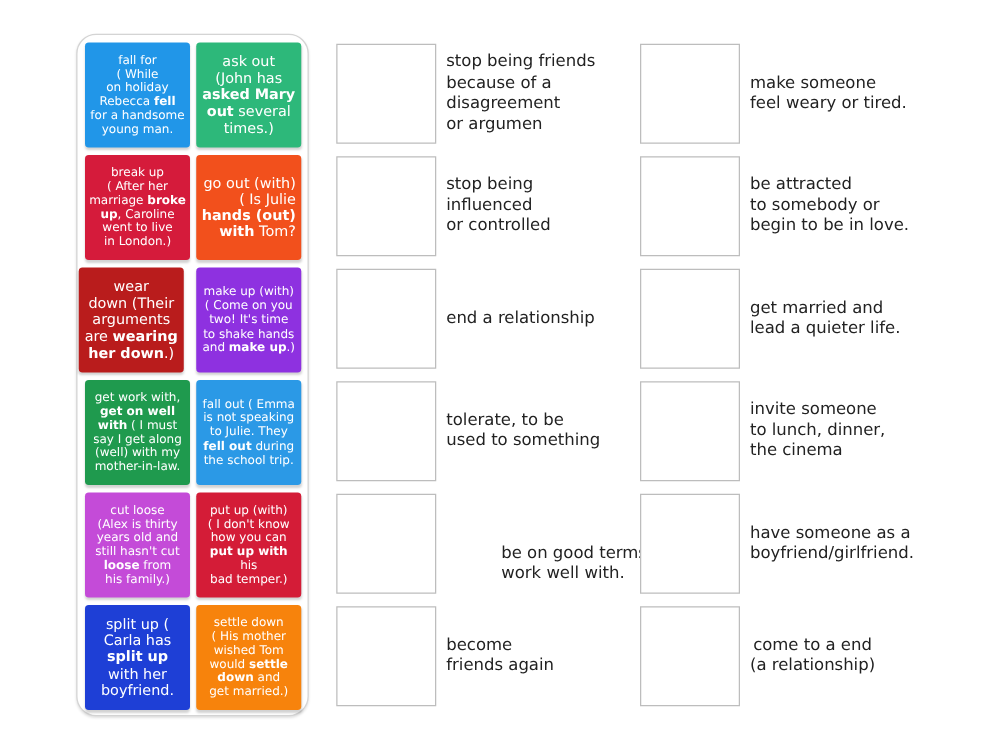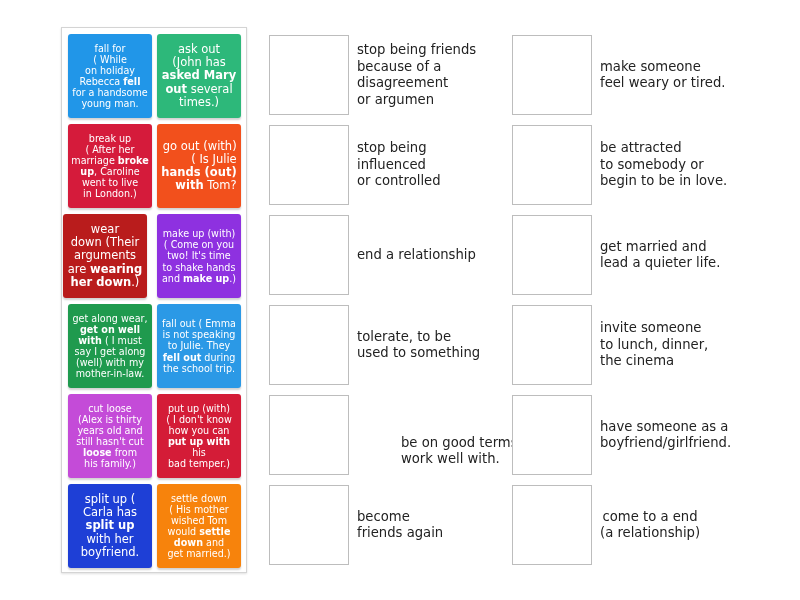--- a/index.html
+++ b/index.html
@@ -1,21 +1,21 @@
 <!DOCTYPE html>
 <html><head>
   <meta charset="utf-8">
   <style>
     * { box-sizing: border-box; margin: 0; padding: 0; }
     html, body { width: 800px; height: 600px; background: #ffffff; overflow: hidden; }
     body { position: relative; font-family: "Liberation Sans", "DejaVu Sans", sans-serif; }
 
     .tray {
       position: absolute; left: 61px; top: 27px; width: 186px; height: 546px;
-      border: 1px solid #d4d4d4; border-radius: 0; background: #ffffff;
+      border: 1px solid #d4d4d4; border-radius: 16px; background: #ffffff;
       box-shadow: 0 1px 2px rgba(0,0,0,0.12);
     }
     .card {
       position: absolute; width: 84px; height: 84px; border-radius: 3px;
       color: #ffffff; display: flex; align-items: center; justify-content: center;
       text-align: center; font-family: "DejaVu Sans", sans-serif;
       box-shadow: 0 2px 2px rgba(0,0,0,0.18); cursor: grab; overflow: hidden;
       padding: 2px 3px; line-height: 1.15;
     }
     .card span.txt { display: block; white-space: pre-line; }
@@ -74,21 +74,21 @@
 her down</b><span>.)</span></span>
     </div>
     <div class="card fs-s" style="left: 95px; top: 186px; background: rgb(142, 49, 224);">
       <span class="txt"><span>make up (with)
 ( Come on you
 two! It's time
 to shake hands
 and </span><b>make up</b><span>.)</span></span>
     </div>
     <div class="card fs-s" style="left: 6px; top: 276px; background: rgb(31, 154, 78);">
-      <span class="txt"><span>get along wear,
+      <span class="txt"><span>get work with,
 </span><b>get on well
 with</b><span> ( I must
 say I get along
 (well) with my
 mother-in-law.</span></span>
     </div>
     <div class="card fs-s" style="left: 95px; top: 276px; background: rgb(43, 153, 230);">
       <span class="txt"><span>fall out ( Emma
 is not speaking
 to Julie. They

